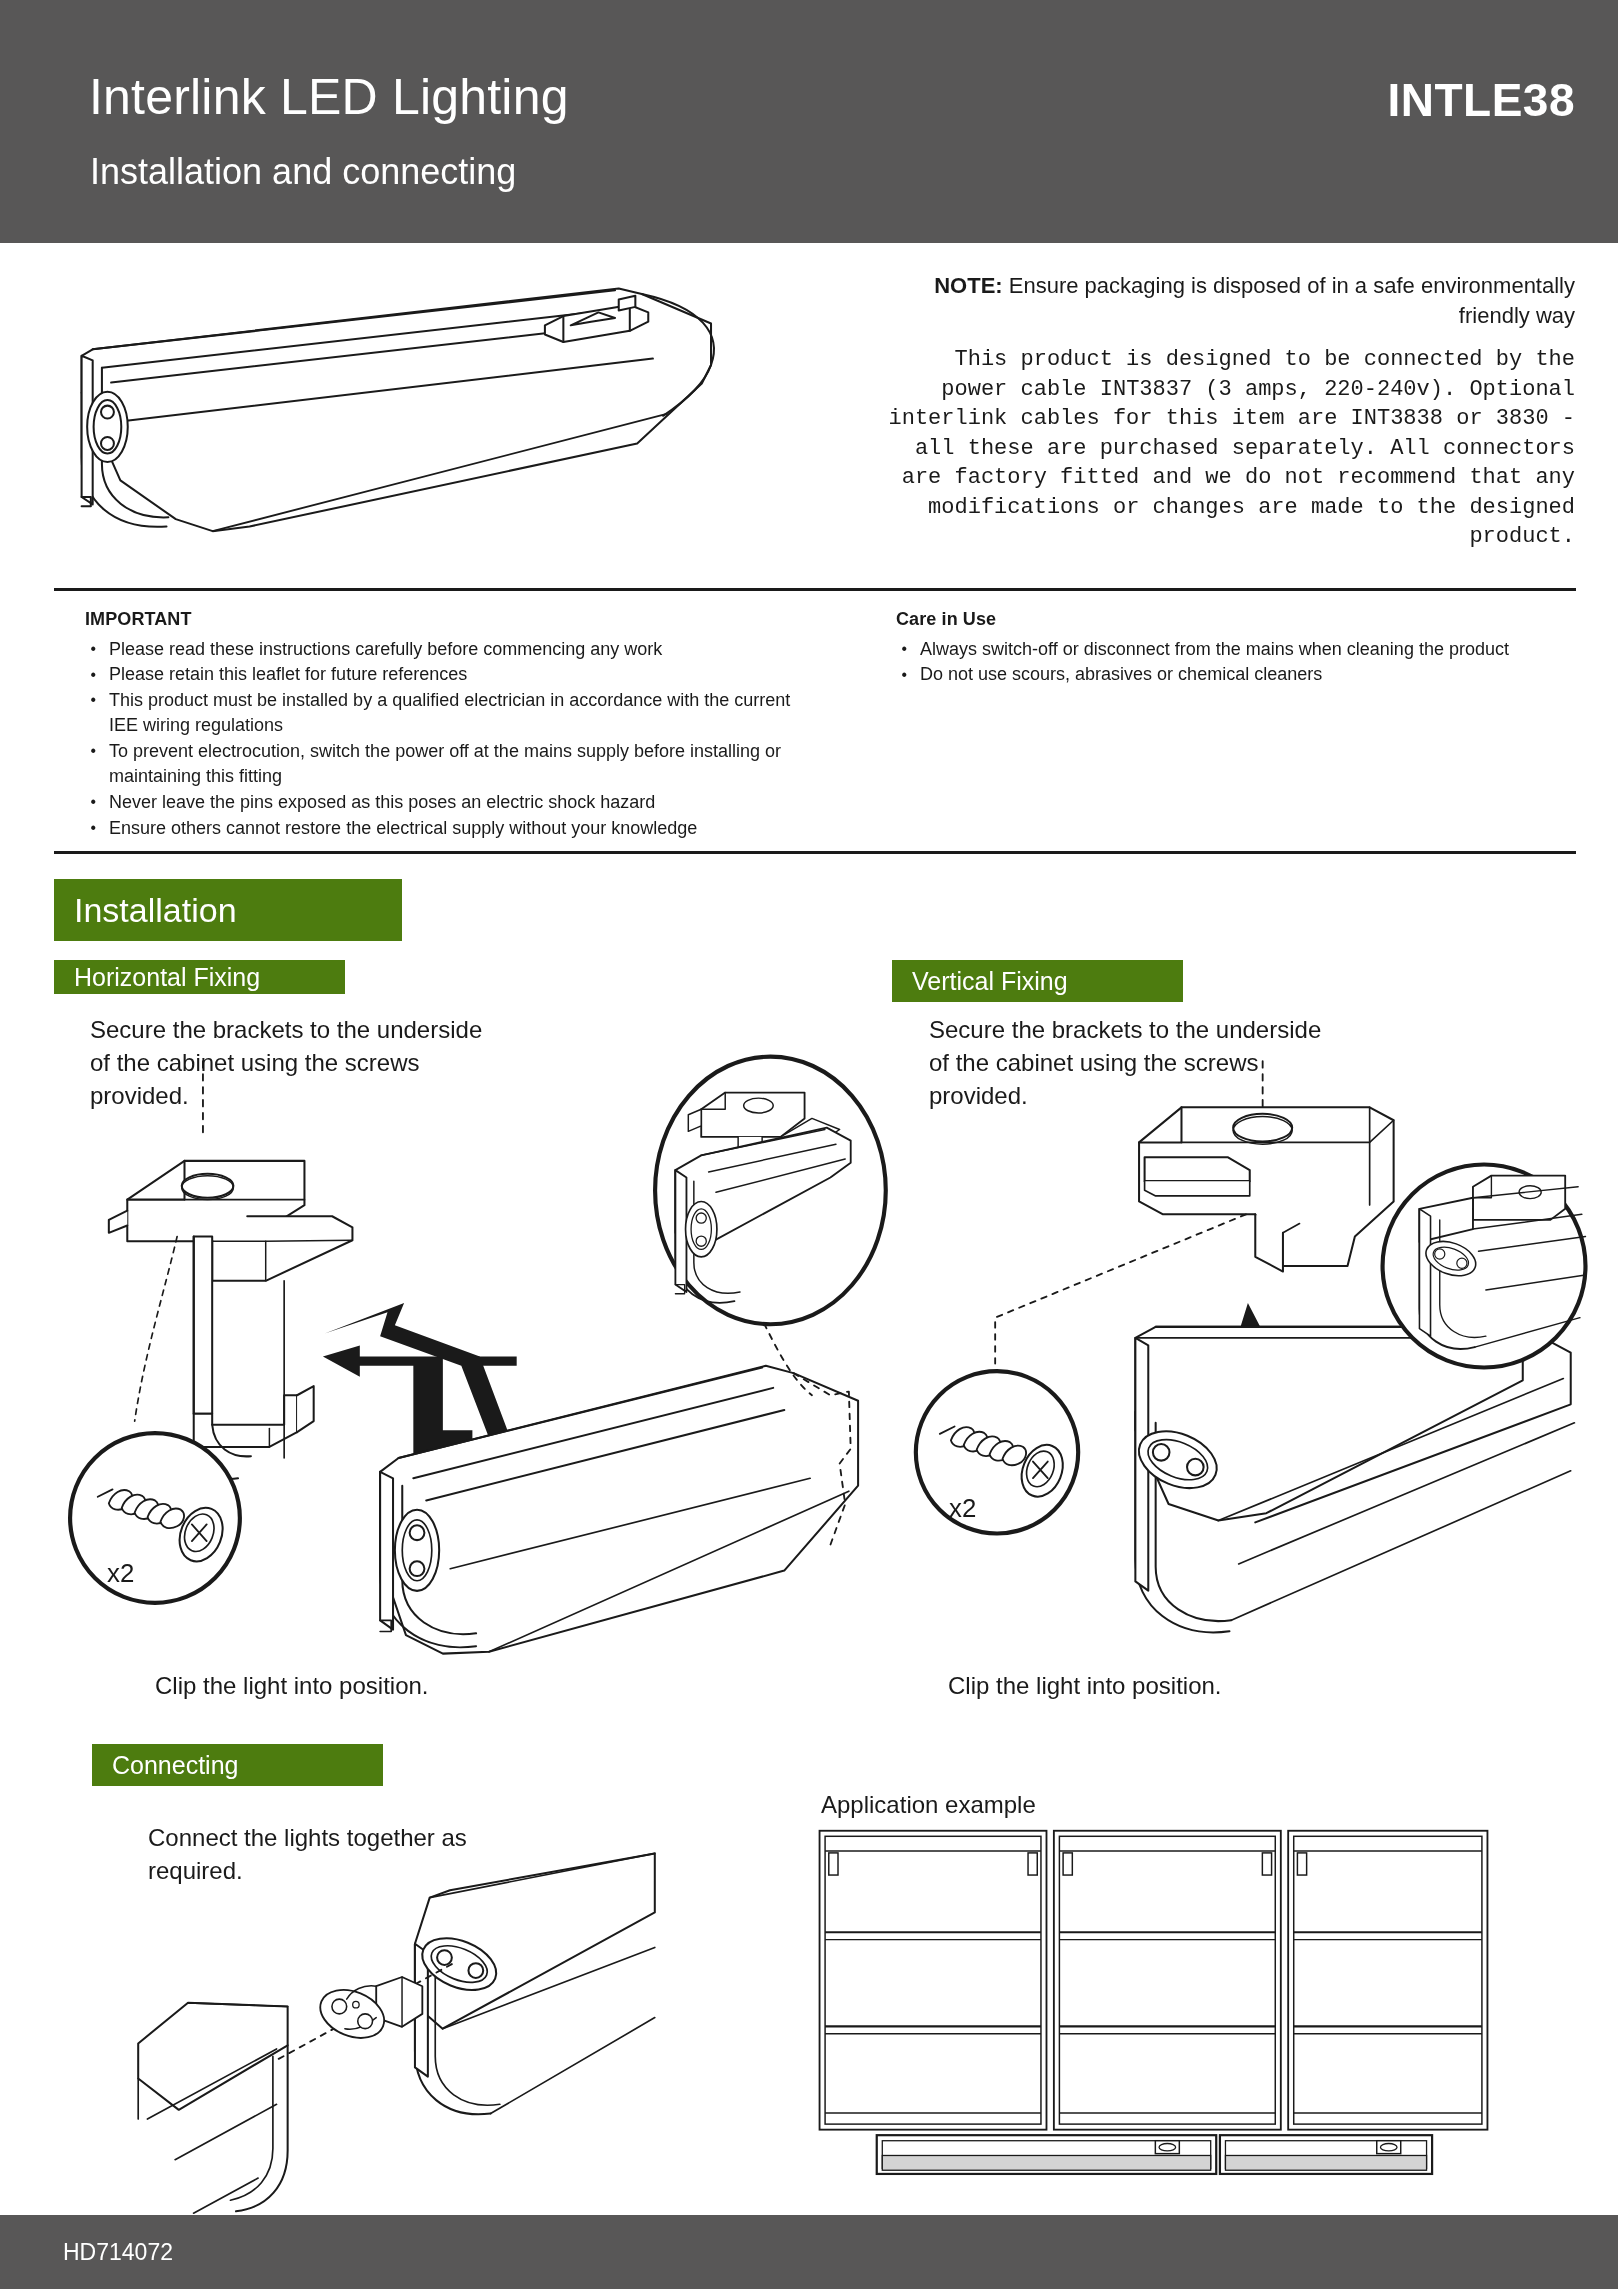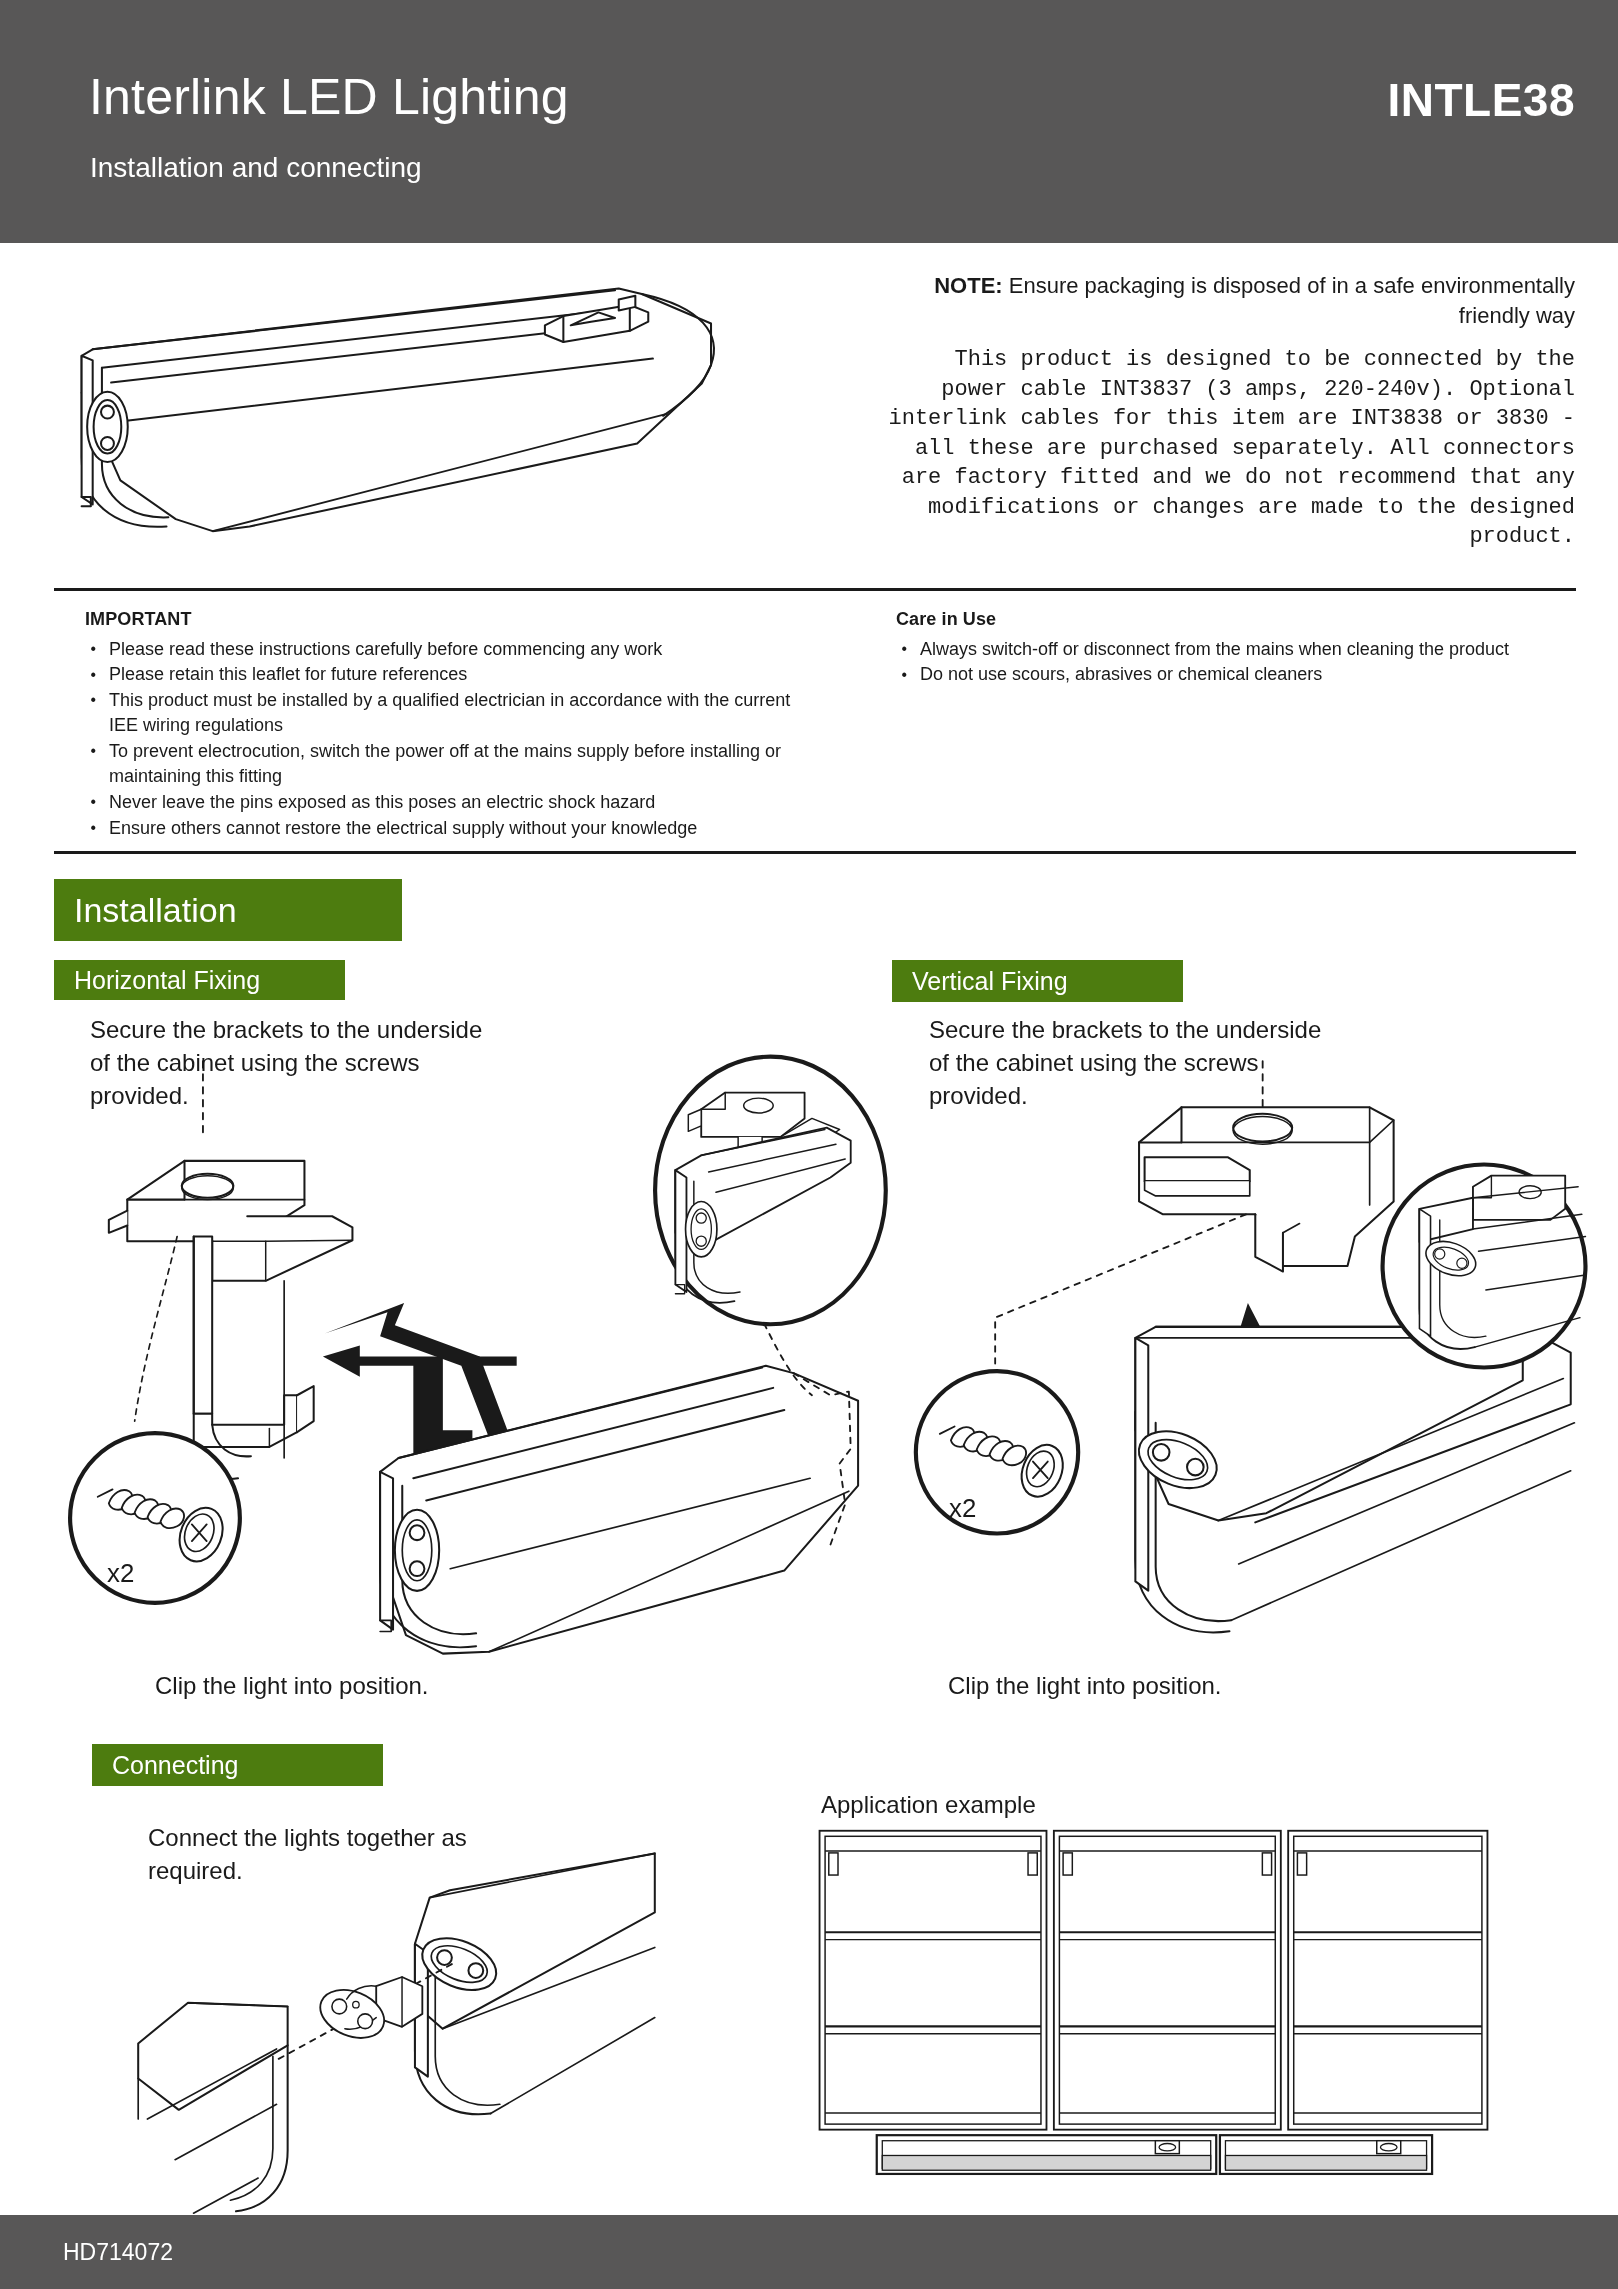--- a/index.html
+++ b/index.html
@@ -30,21 +30,21 @@
     font-size: 50px;
     font-weight: 400;
     color: #ffffff;
     letter-spacing: 0.2px;
     line-height: 1;
     white-space: nowrap;
   }
   #header-subtitle {
     position: absolute;
     left: 90px; top: 154px;
-    font-size: 28px;
+    font-size: 36px;
     font-weight: 400;
     color: #ffffff;
     line-height: 1;
     white-space: nowrap;
   }
   #header-code {
     position: absolute;
     right: 44px; top: 77px;
     font-size: 46px;
     font-weight: bold;
@@ -117,21 +117,21 @@
     align-items: center;
   }
   #bar-installation {
     left: 54px; top: 879px;
     width: 348px; height: 62px;
     padding-left: 20px;
     font-size: 34px;
   }
   #bar-horizontal {
     left: 54px; top: 960px;
-    width: 291px; height: 40px;
+    width: 291px; height: 34px;
     padding-left: 20px;
     font-size: 25px;
   }
   #bar-vertical {
     left: 892px; top: 960px;
     width: 291px; height: 42px;
     padding-left: 20px;
     font-size: 25px;
   }
   #bar-connecting {

